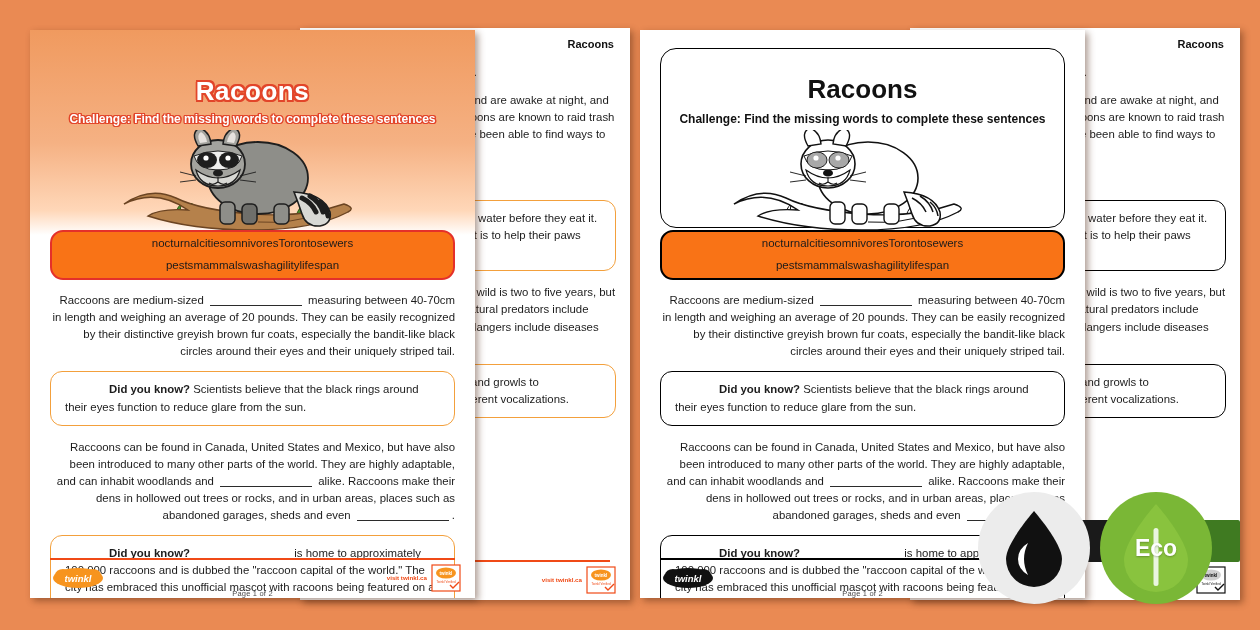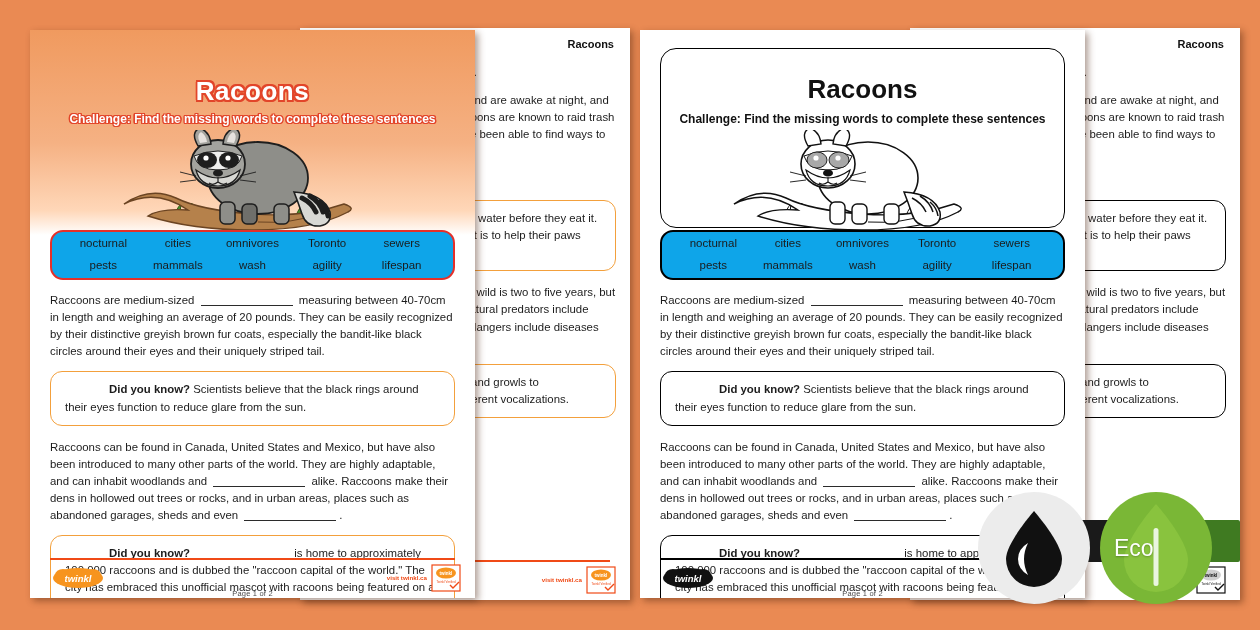--- a/index.html
+++ b/index.html
@@ -65,32 +65,32 @@
     font-size:12px;font-weight:bold;color:#111;
   }
 
   
   .art{position:absolute;left:50%;transform:translateX(-50%);top:100px;width:270px;height:105px;}
   .art svg{width:100%;height:100%;display:block;}
 
   
   .wordbank{
     position:absolute;left:20px;right:20px;top:200px;height:50px;
-    background:#0ea5e9;border-radius:13px;
+    background:#f97316;border-radius:13px;
     display:flex;flex-direction:column;justify-content:center;
-    box-sizing:border-box;padding:0 14px;
+    box-sizing:border-box;padding:0 14px;align-items:center;
   }
   .wordbank.colour{border:2.6px solid #e4302a;}
   .wordbank.bw{border:2.2px solid #000;}
   .wb-row{display:flex;justify-content:space-around;font-size:11.5px;color:#1b1b1b;line-height:1.9;}
   .wb-row span{flex:1;text-align:center;}
 
   
   .body{position:absolute;left:20px;right:20px;top:262px;}
-  .para{font-size:11.4px;line-height:1.50;color:#1b1b1b;margin:0 0 11px 0;}
+  .para{font-size:11.4px;line-height:1.50;color:#1b1b1b;margin:0 0 11px 0;text-align:right;}
   .blank{
     display:inline-block;min-width:92px;border-bottom:1.1px solid #2b2b2b;
     vertical-align:-2px;height:12px;margin:0 3px;
   }
   .dyk{
     border-radius:12px;padding:9px 14px;margin:0 0 13px 0;
     font-size:11.4px;line-height:1.50;color:#1b1b1b;box-sizing:border-box;
   }
   .dyk.colour{border:1.7px solid #f3a03c;}
   .dyk.bw{border:1.6px solid #000;}
@@ -147,23 +147,22 @@
   .eco-badge{
     position:absolute;left:1100px;top:492px;width:112px;height:112px;
     border-radius:50%;background:#7ab736;
   }
   .eco-leaf{
     position:absolute;left:50%;top:50%;transform:translate(-50%,-50%);
     width:72px;height:92px;
   }
   .eco-text{
     position:absolute;left:0;top:50%;width:100%;transform:translateY(-50%);
-    text-align:left;font-size:23px;font-weight:normal;color:#ffffff;
+    text-align:center;font-size:23px;font-weight:bold;color:#ffffff;
     text-shadow:0 1px 2px rgba(0,0,0,.25);
-    margin-left:14px;
   }
 </style>
 </head>
 <body style="background: rgb(234, 138, 83);">
 
 <div class="stage">
 
   <div class="sheet" id="page2-colour">
     <div class="p2-title">Racoons</div>
     <div class="p2-block" style="top:36px;">

